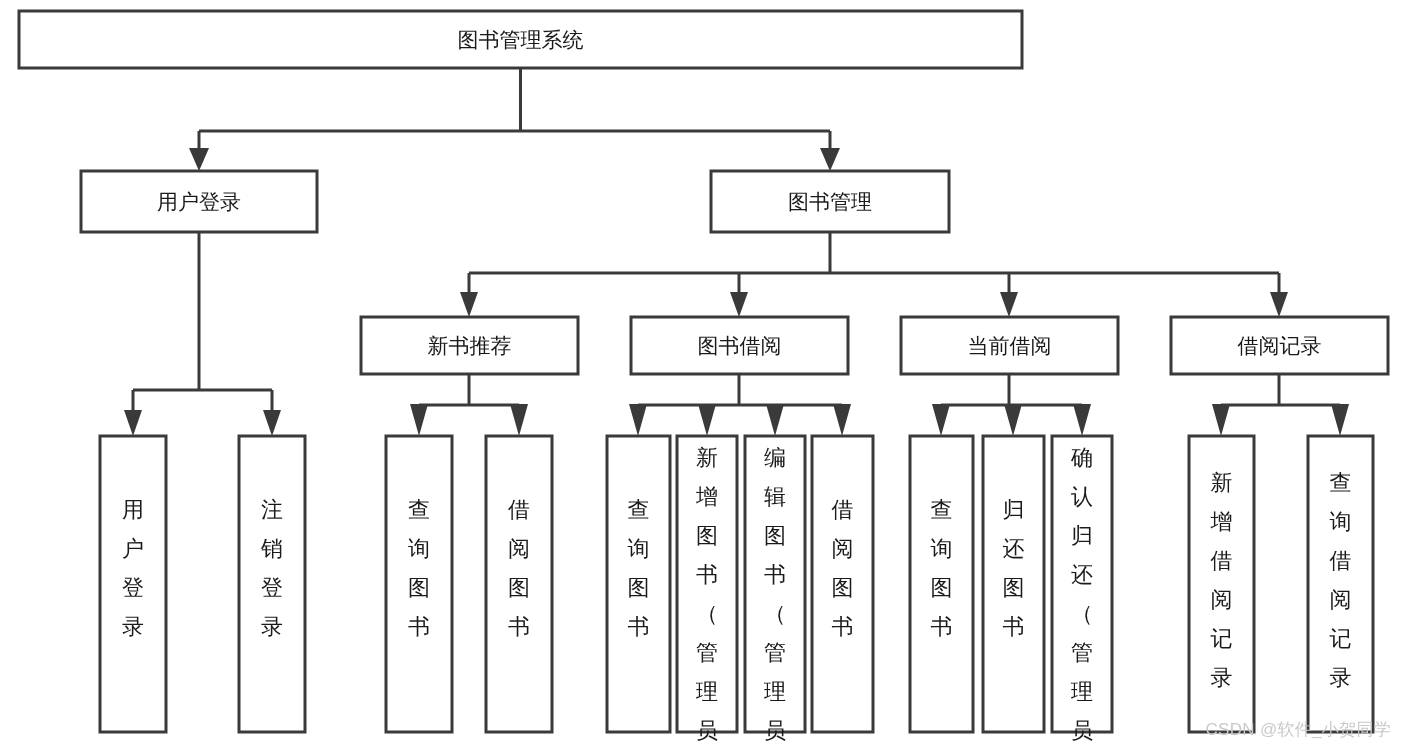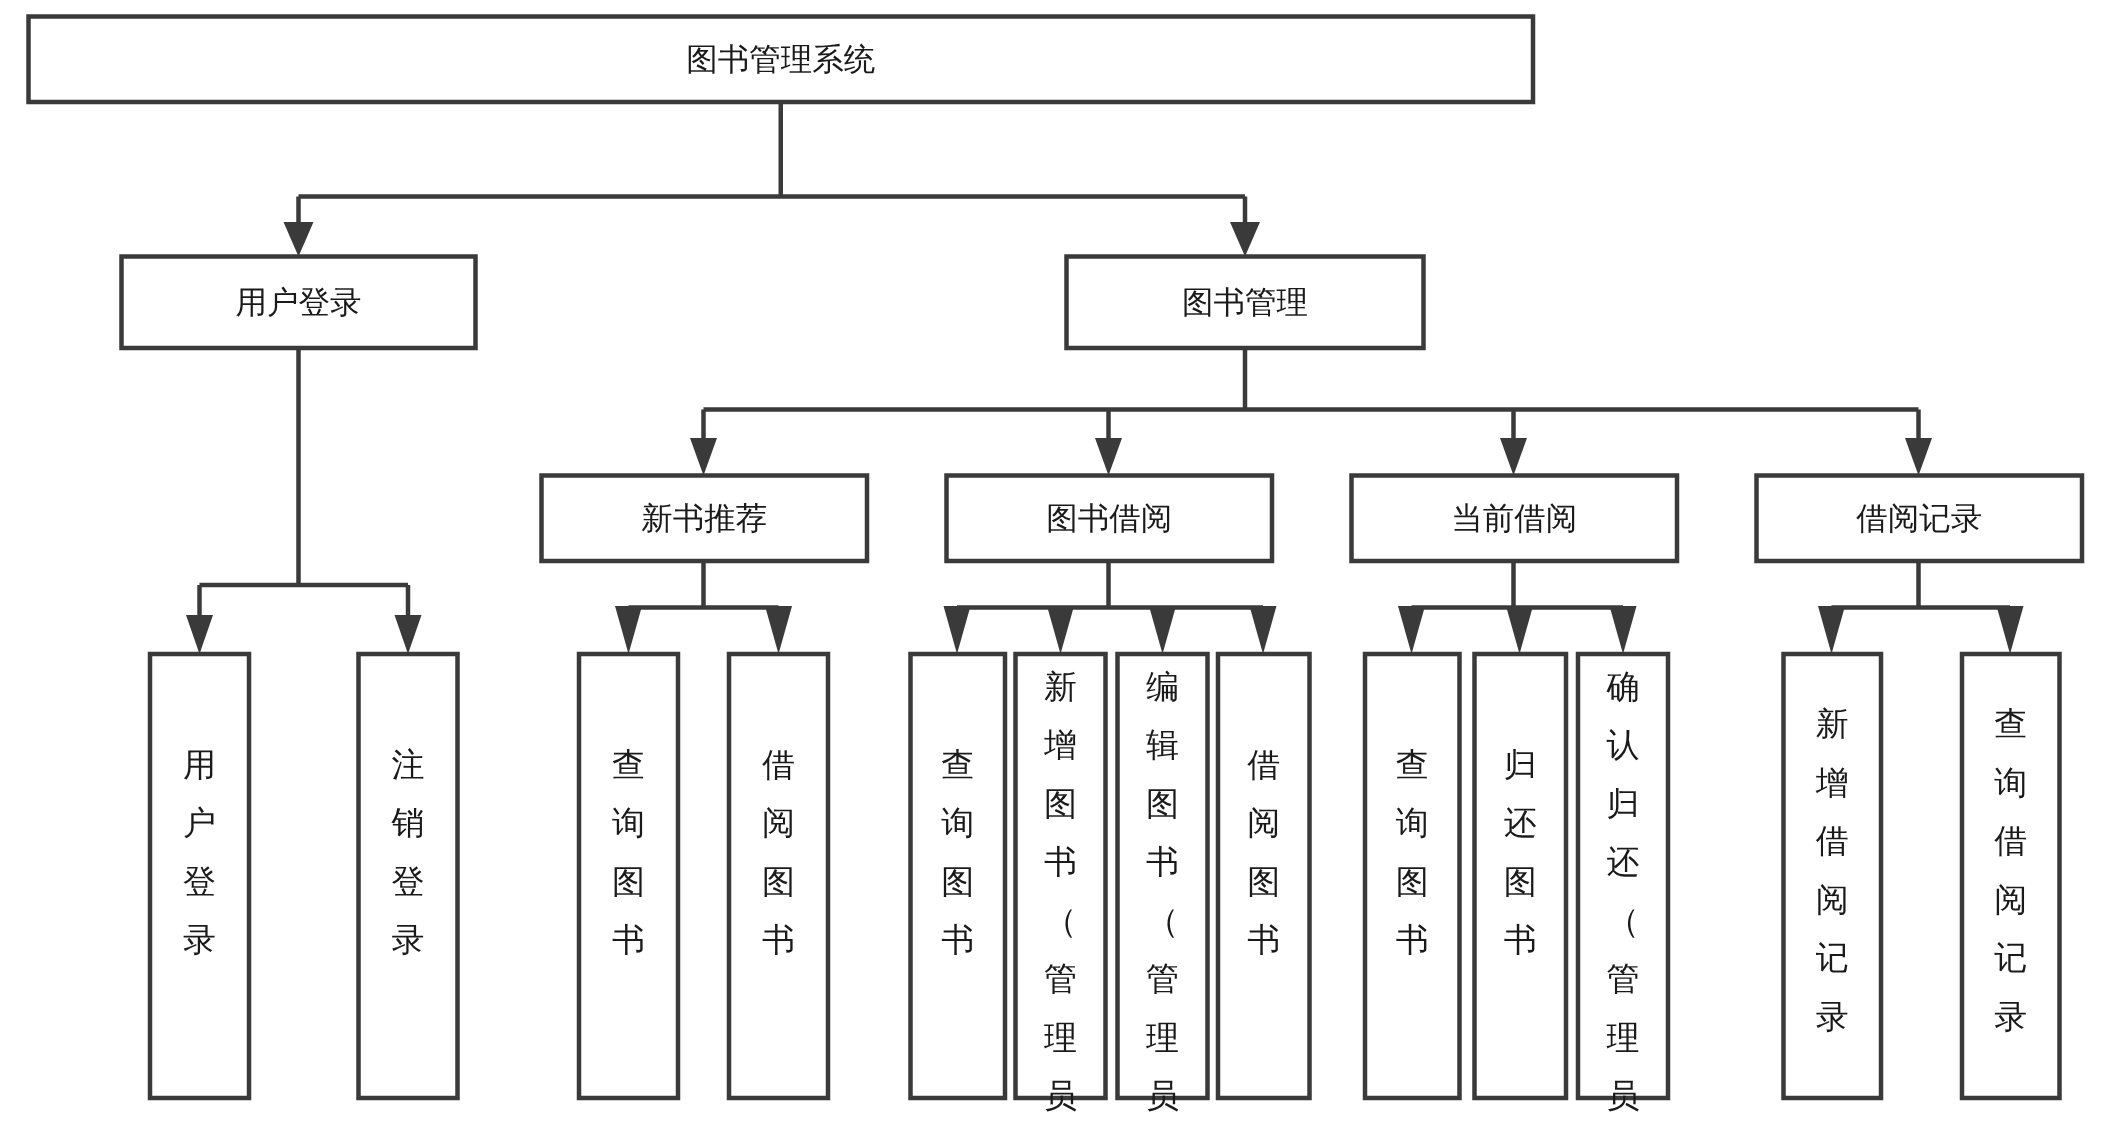--- a/index.html
+++ b/index.html
@@ -216,13 +216,14 @@
     <g>
       <rect class="node-rect" x="1189" y="436" width="65" height="296"></rect>
       <text class="node-label-vert" x="1221.5" y="490"><tspan x="1221.5" y="490">新</tspan><tspan x="1221.5" y="529">增</tspan><tspan x="1221.5" y="568">借</tspan><tspan x="1221.5" y="607">阅</tspan><tspan x="1221.5" y="646">记</tspan><tspan x="1221.5" y="685">录</tspan></text>
     </g>
     <g>
       <rect class="node-rect" x="1308" y="436" width="65" height="296"></rect>
       <text class="node-label-vert" x="1340.5" y="490"><tspan x="1340.5" y="490">查</tspan><tspan x="1340.5" y="529">询</tspan><tspan x="1340.5" y="568">借</tspan><tspan x="1340.5" y="607">阅</tspan><tspan x="1340.5" y="646">记</tspan><tspan x="1340.5" y="685">录</tspan></text>
     </g>
   </svg>
 
+  <div class="watermark">CSDN @软件_小贺同学</div>
 </div>
 
 </body></html>

